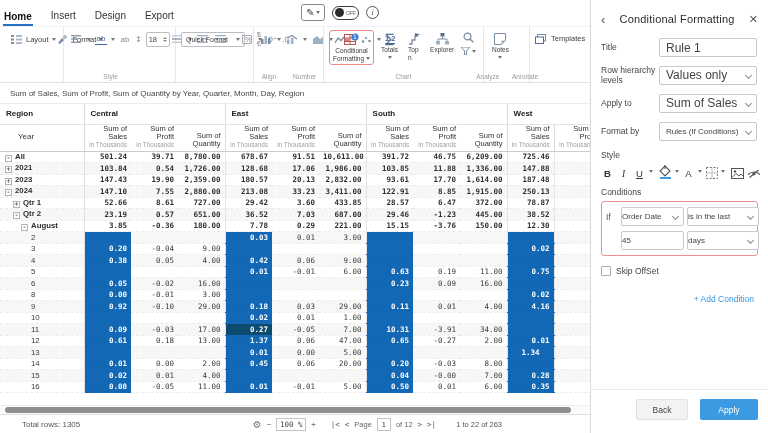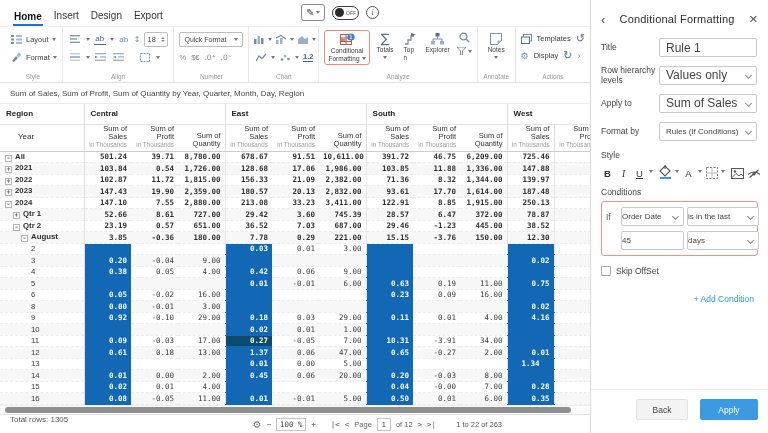--- a/index.html
+++ b/index.html
@@ -3,34 +3,34 @@
 <meta charset="utf-8">
 <style>
 * { margin:0; padding:0; box-sizing:border-box; }
 html,body { width:768px; height:433px; overflow:hidden; background:#fff;
   font-family:"Liberation Sans",sans-serif; color:#333; }
 .app { display:flex; width:768px; height:433px; }
 .left { width:590px; display:flex; flex-direction:column; }
 .panel { width:178px; border-left:1px solid #d9d9d9; position:relative; background:#fff; }
 
 
-.tabbar { height:26px; display:flex; align-items:flex-end; padding-left:13px; gap:10px; position:relative; }
+.tabbar { height:26px; display:flex; align-items:flex-end; padding-left:3px; gap:17px; position:relative; }
 .tab { font-size:10px; color:#333; padding:5px 1px 5px; cursor:pointer; }
 .tab.active { font-weight:bold; color:#111; border-bottom:2.5px solid #2470c8; padding-bottom:2.5px; }
 .topbar-icons { position:absolute; left:301px; top:4px; display:flex; align-items:center; gap:7px; }
 .edit-btn { width:24px; height:17px; border:1px solid #8a8a8a; border-radius:3px; display:flex; align-items:center; justify-content:center; gap:1px; font-size:10px; color:#444; }
 .glyph { font-family:"DejaVu Sans",sans-serif; }
 .toggle { width:27px; height:14px; border:1.5px solid #3a3a3a; border-radius:8px; display:flex; align-items:center; padding:0 2px; gap:2px; }
 .knob { width:9px; height:9px; border-radius:50%; background:#2b2b2b; }
 .toggle-txt { font-size:5px; color:#555; letter-spacing:0; }
 .info-ic { width:13px; height:13px; border:1.2px solid #555; border-radius:50%; font-size:8px; text-align:center; line-height:11px; color:#555; font-family:"Liberation Serif",serif; font-style:italic; }
 
 
 .ribbon { height:57px; border-bottom:1px solid #e2e2e2; border-top:1px solid #f0f0f0; display:flex; padding-left:4px; }
-.rgroup { display:flex; flex-direction:column; padding:3px 5px 0; border-right:1px solid #e8e8e8; }
+.rgroup { display:flex; flex-direction:row; padding:3px 5px 0; border-right:1px solid #e8e8e8; }
 .rlabel { margin-top:auto; text-align:center; font-size:6.5px; color:#9a9a9a; padding-bottom:2px; }
 .rrow { display:flex; align-items:center; gap:4px; height:18px; }
 .rbtn { display:flex; align-items:center; gap:3px; font-size:7.5px; color:#3c3c3c; cursor:pointer; }
 .chev { width:0; height:0; border-left:2.5px solid transparent; border-right:2.5px solid transparent; border-top:3px solid #777; display:inline-block; }
 .mini { width:14px; height:13px; display:flex; align-items:center; justify-content:center; color:#7b8da3; }
 .numbox { width:24px; height:15px; border:1px solid #bdbdbd; border-radius:2px; font-size:7.5px; display:flex; align-items:center; justify-content:space-between; padding:0 2px; color:#444; }
 .spin { display:flex; flex-direction:column; gap:1px; }
 .spin i { width:0; height:0; border-left:2px solid transparent; border-right:2px solid transparent; display:block; }
 .spin .up { border-bottom:2.5px solid #888; }
 .spin .dn { border-top:2.5px solid #888; }
@@ -68,21 +68,21 @@
 tbody tr.agg td { font-weight:bold; color:#2e2e2e; }
 td.rowlab { font-family:"Liberation Sans",sans-serif; text-align:left; border-right:1px solid #e0e0e0; font-size:7.8px; }
 td.gb { border-left:1px solid #e6e6e6; }
 td.blue { background:#1268b4; color:#fff; font-weight:bold; border-bottom:1px solid #1369b5; }
 .exp { display:inline-block; width:7px; height:7px; border:1px solid #b3b3b3; background:#fff; line-height:5.5px;
   text-align:center; font-size:6.5px; color:#666; margin-right:3px; vertical-align:-1px; font-family:"DejaVu Sans Mono",monospace; }
 
 
 .hscroll { height:9px; border-top:1px solid #eee; display:flex; align-items:center; background:#fbfbfb; }
 .thumb { height:6px; width:566px; margin-left:5px; background:#8f8f8f; border-radius:3px; }
-.statusbar { height:19px; border-top:1px solid #e0e0e0; display:flex; padding:0 88px 0 10px; font-size:8px; color:#555; }
+.statusbar { height:19px; border-top:1px solid #e0e0e0; display:flex; align-items:center; padding:0 88px 0 22px; font-size:8px; color:#555; }
 .s-right { margin-left:auto; display:flex; align-items:center; gap:5px; }
 .zoombox { width:30px; height:13px; border:1px solid #c4c4c4; font-size:7.5px; text-align:center; color:#444; background:#fff; font-family:"DejaVu Sans Mono",monospace; }
 .pagebox { width:14px; height:13px; border:1px solid #c4c4c4; font-size:7.5px; text-align:center; color:#444; background:#fff; }
 .pg { font-size:7.5px; color:#666; cursor:pointer; font-family:"DejaVu Sans Mono",monospace; }
 .gear { font-family:"DejaVu Sans",sans-serif; font-size:10px; color:#777; }
 
 
 .p-header { height:38px; display:flex; align-items:center; padding:0 10px; gap:8px; }
 .p-back { font-size:13px; color:#555; cursor:pointer; }
 .p-title { font-size:11px; color:#2b2b2b; letter-spacing:.2px; flex:1; text-align:center; }
@@ -480,34 +480,20 @@
               <td class="gb">128.68</td>
               <td>17.06</td>
               <td>1,986.00</td>
               <td class="gb">103.85</td>
               <td>11.88</td>
               <td>1,336.00</td>
               <td class="gb">147.88</td>
               <td class="gb"></td>
             </tr>
             <tr class="agg">
-              <td class="rowlab" style="padding-left: 5px;"><span class="exp">+</span><span>2022</span></td>
-              <td class="gb">102.87</td>
-              <td>11.72</td>
-              <td>1,815.00</td>
-              <td class="gb">156.33</td>
-              <td>21.09</td>
-              <td>2,382.00</td>
-              <td class="gb">71.36</td>
-              <td>8.32</td>
-              <td>1,344.00</td>
-              <td class="gb">139.97</td>
-              <td class="gb"></td>
-            </tr>
-            <tr class="agg">
               <td class="rowlab" style="padding-left: 5px;"><span class="exp">+</span><span>2023</span></td>
               <td class="gb">147.43</td>
               <td>19.90</td>
               <td>2,359.00</td>
               <td class="gb">180.57</td>
               <td>20.13</td>
               <td>2,832.00</td>
               <td class="gb">93.61</td>
               <td>17.70</td>
               <td>1,614.00</td>
@@ -528,21 +514,21 @@
               <td class="gb">250.13</td>
               <td class="gb"></td>
             </tr>
             <tr class="agg">
               <td class="rowlab" style="padding-left: 13px;"><span class="exp">+</span><span>Qtr 1</span></td>
               <td class="gb">52.66</td>
               <td>8.61</td>
               <td>727.00</td>
               <td class="gb">29.42</td>
               <td>3.60</td>
-              <td>745.39</td>
+              <td>433.85</td>
               <td class="gb">28.57</td>
               <td>6.47</td>
               <td>372.00</td>
               <td class="gb">78.87</td>
               <td class="gb"></td>
             </tr>
             <tr class="agg">
               <td class="rowlab" style="padding-left: 13px;"><span class="exp">-</span><span>Qtr 2</span></td>
               <td class="gb">23.19</td>
               <td>0.57</td>

